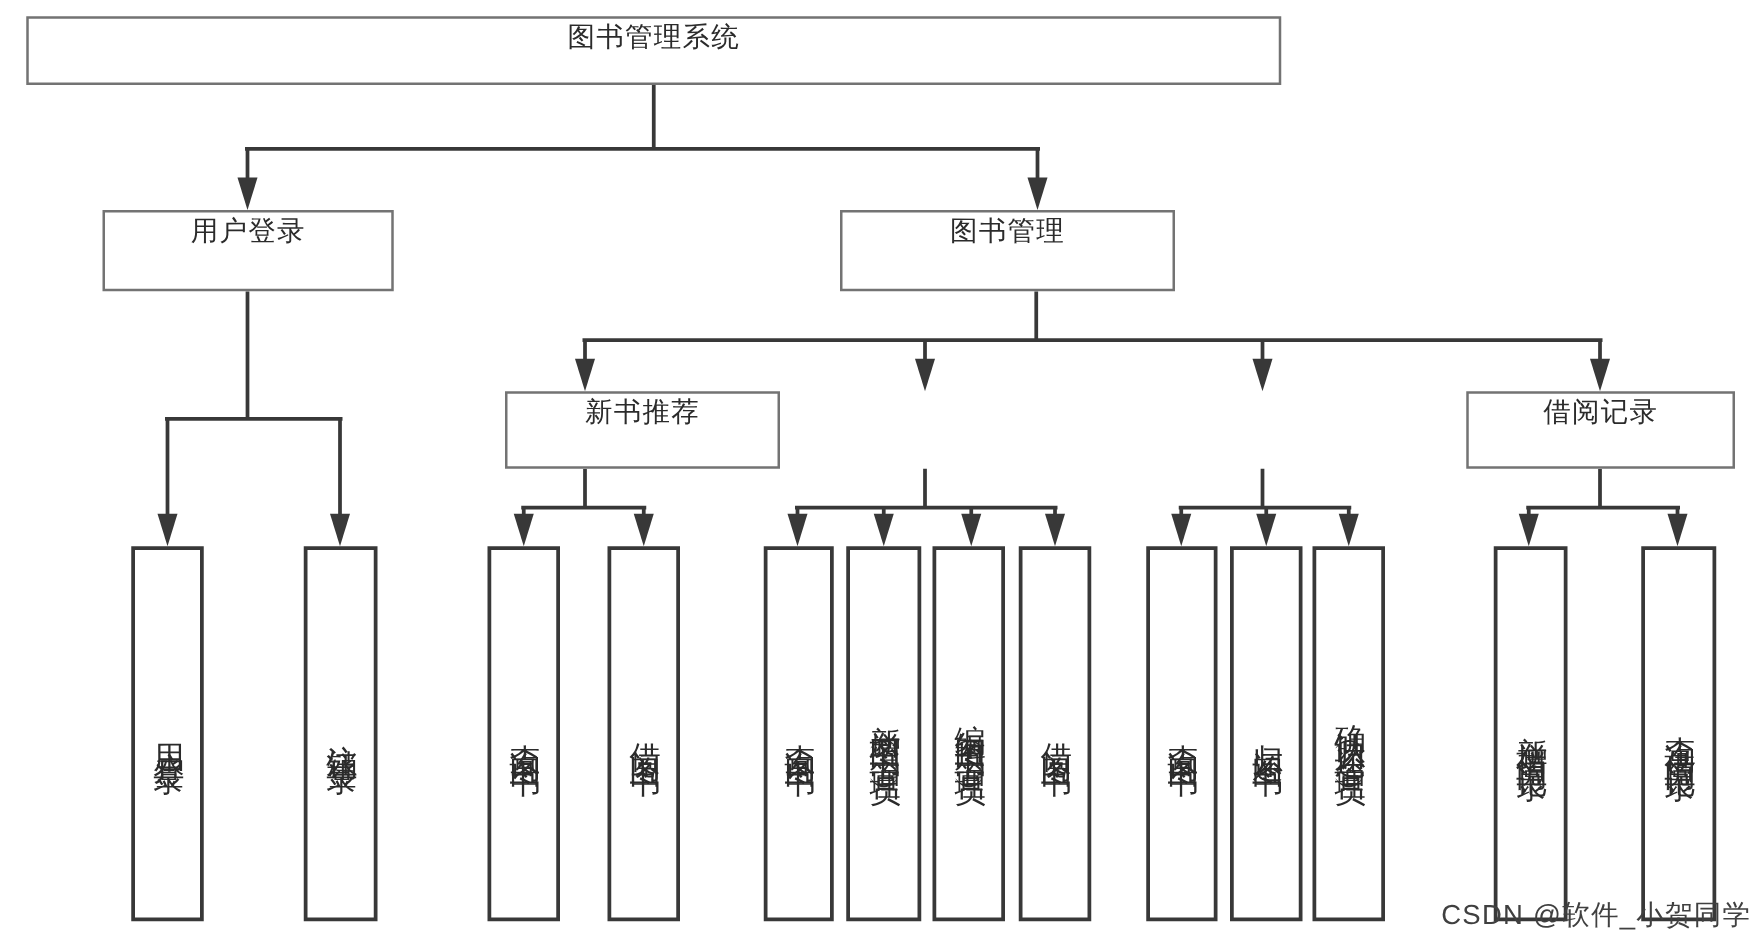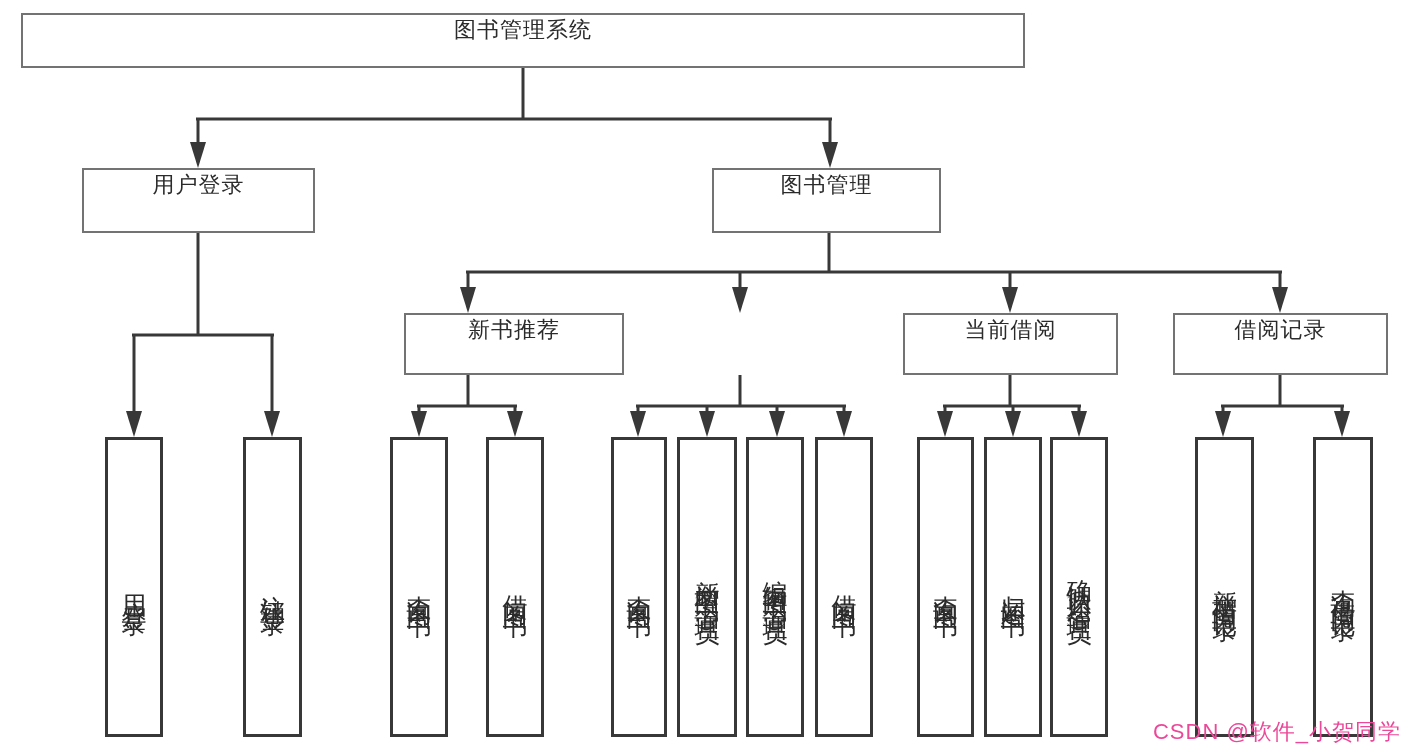--- a/index.html
+++ b/index.html
@@ -40,21 +40,21 @@
   svg.connectors{
     position:absolute;left:0;top:0;
     pointer-events:none;
   }
   svg.connectors line{stroke:#383838;stroke-width:3;}
   svg.connectors polygon{fill:#383838;}
   .watermark{
     position:absolute;
     right:4px;bottom:0px;
     font-size:22px;
-    color:#ec4899;
+    color:#404040;
     letter-spacing:1px;
     white-space:nowrap;
   }
 </style>
 </head>
 <body>
 
 <div class="canvas">
 
   <svg class="connectors" width="1405" height="747">
@@ -119,29 +119,26 @@
     <polygon points="1334,411 1350,411 1342,437"></polygon>
   </svg>
 
   <div class="hbox" style="left:21px;top:13px;width:1004px;height:55px;">
     <span>图书管理系统</span>
   </div>
 
   <div class="hbox" style="left:82px;top:168px;width:233px;height:65px;">
     <span>用户登录</span>
   </div>
-  <div class="hbox" style="left:712px;top:168px;width:229px;height:65px;">
+  <div class="hbox" style="left:672px;top:168px;width:268px;height:65px;">
     <span>图书管理</span>
   </div>
 
   <div class="hbox" style="left:358px;top:313px;width:220px;height:62px;margin-left:46px;">
     <span>新书推荐</span>
-  </div>
-  <div class="hbox" style="left:903px;top:313px;width:215px;height:62px;">
-    <span>当前借阅</span>
   </div>
   <div class="hbox" style="left:1173px;top:313px;width:215px;height:62px;">
     <span>借阅记录</span>
   </div>
 
   <div class="vbox" style="left:105px;width:58px;">
     <span class="vtext">用户登录</span>
   </div>
   <div class="vbox" style="left:243px;width:59px;">
     <span class="vtext">注销登录</span>

